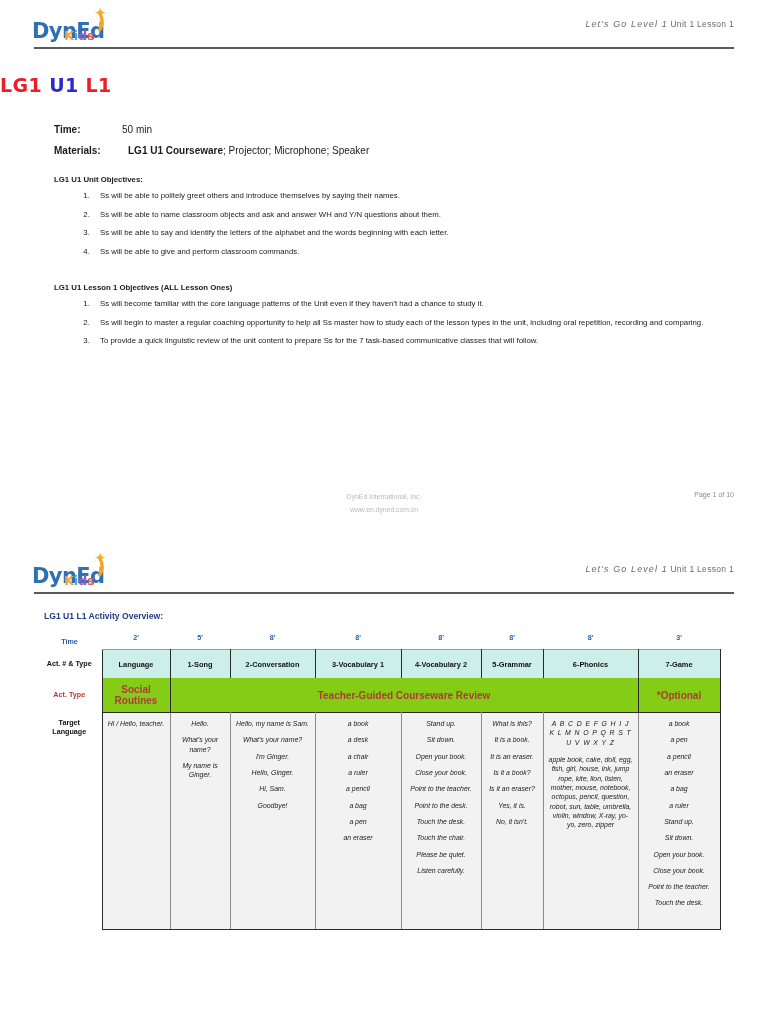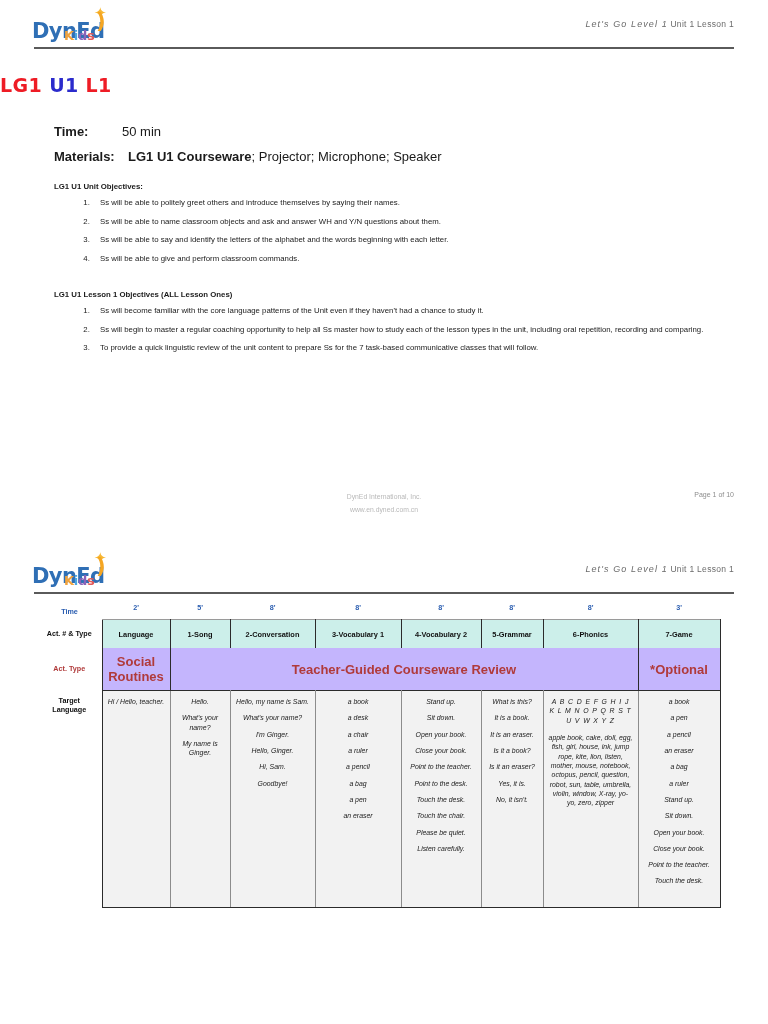--- a/index.html
+++ b/index.html
@@ -113,21 +113,21 @@
     font-family: "DejaVu Sans", sans-serif;
     font-size: 19px;
     font-weight: 700;
     letter-spacing: 0.4px;
   }
   .t-red { color: #ee1c25; }
   .t-blue { color: #2b2bcc; }
 
   .meta {
     margin: 28px 0 12px 54px;
-    font-size: 13px;
+    font-size: 10px;
   }
   .meta-row {
     display: flex;
     margin-bottom: 9px;
     line-height: 1.2;
   }
   .meta-key {
     width: 68px;
     font-weight: 700;
     flex: none;
@@ -239,26 +239,26 @@
     text-align: center;
     font-weight: 700;
     font-size: 7.4px;
     color: #111;
     padding: 7px 2px 7px 2px;
     height: 14px;
     vertical-align: middle;
   }
 
   tr.acttype-row td.cell {
-    background: #c4b5fd;
+    background: #84cc16;
     border-left: 1.6px solid #2b2b2b;
     border-right: 1.6px solid #2b2b2b;
     text-align: center;
     font-weight: 700;
-    font-size: 13px;
+    font-size: 10px;
     color: #b03a3a;
     padding: 6px 2px;
     vertical-align: middle;
   }
 
   tr.target-row td.cell {
     background: #f2f2f2;
     border-left: 1.2px solid #8c8c8c;
     border-right: 1.2px solid #8c8c8c;
     border-top: 1.6px solid #2b2b2b;
@@ -360,20 +360,21 @@
         <span>K</span><span>i</span><span>d</span><span>s</span>
       </span>
     </div>
     <div class="hdr-right">
       <span class="series">Let's Go Level 1</span>
       <span>Unit 1 Lesson 1</span>
     </div>
     <div class="hdr-rule"></div>
   </div>
 
+  <div class="sec-heading-2">LG1 U1 L1 Activity Overview:</div>
 
   <div class="table-wrap">
     <table class="overview">
       <colgroup>
         <col style="width:58px">
         <col style="width:68px">
         <col style="width:60px">
         <col style="width:85px">
         <col style="width:86px">
         <col style="width:80px">

